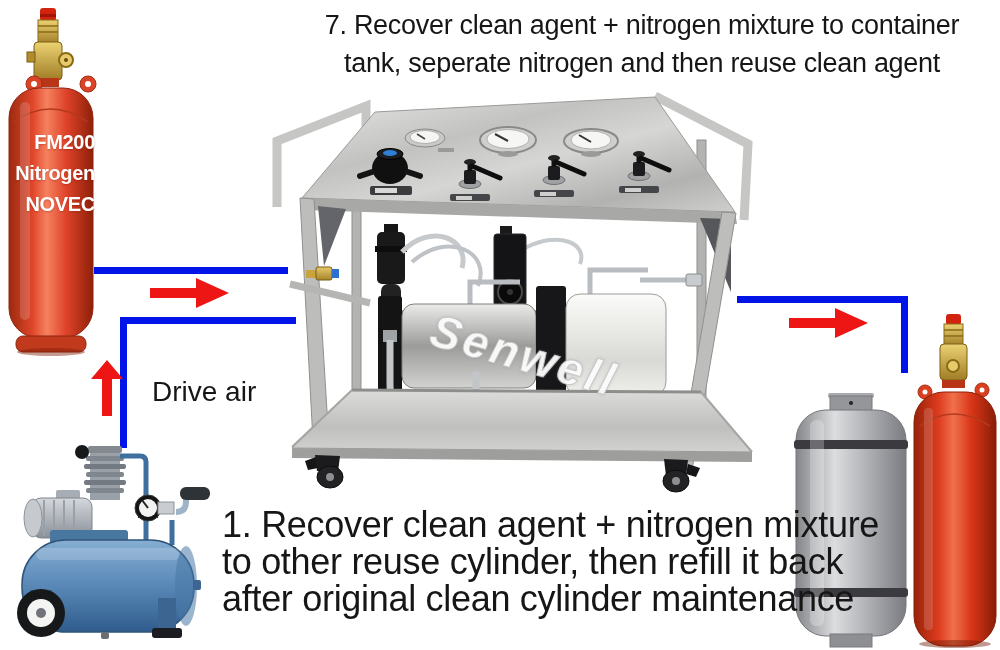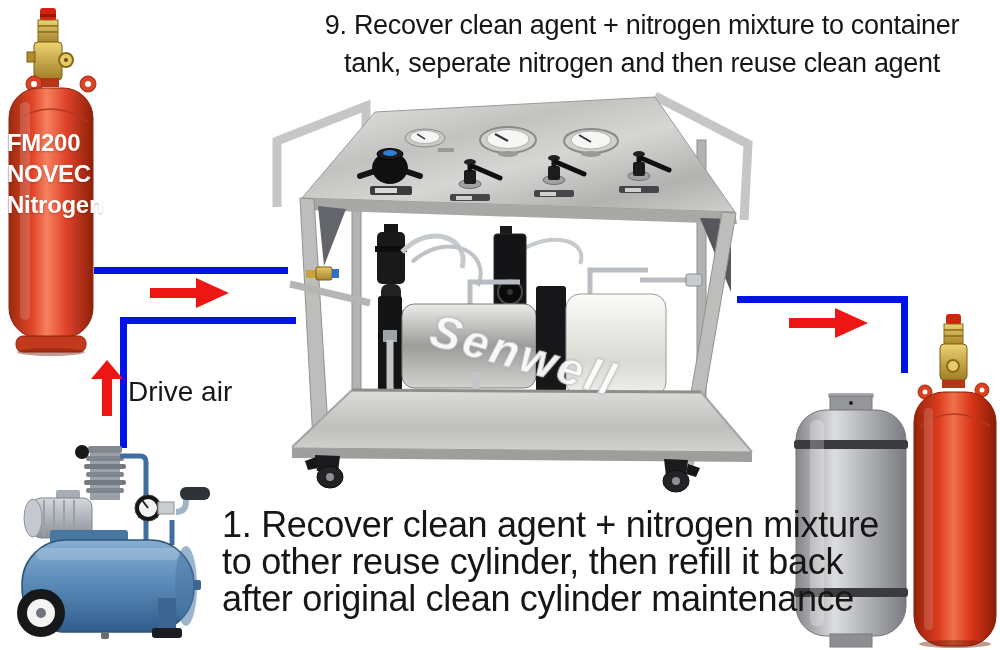--- a/index.html
+++ b/index.html
@@ -5,23 +5,23 @@
   html,body{margin:0;padding:0;background:#fff;}
   #canvas{position:relative;width:1000px;height:650px;background:#fff;overflow:hidden;
           font-family:"Liberation Sans",sans-serif;}
   .abs{position:absolute;}
   .flow{position:absolute;background:var(--flow-line,#0014e8);}
   .arrow-fill{fill:var(--arrow,#ee1515);}
   .note{position:absolute;color:#161616;}
   .nowrap{white-space:nowrap;}
   #step2{left:292px;top:6px;width:700px;font-size:27px;line-height:38px;text-align:center;letter-spacing:-0.3px;}
   #step1{left:222px;top:506px;width:556px;font-size:36px;line-height:37px;text-align:center;letter-spacing:-0.3px;}
-  #driveair{left:128px;top:376px;font-size:28px;}
-  #cyl-labels{left:7px;top:127px;width:88px;text-align:left;color:#ffffff;font-weight:700;
-              font-size:24px;line-height:31px;letter-spacing:-0.3px;text-shadow:0 1px 2px rgba(120,20,5,.35);}
+  #driveair{left:128px;top:376px;font-size:28px;padding-left:24px;}
+  #cyl-labels{left:7px;top:127px;width:88px;text-align:right;color:#ffffff;font-weight:700;
+              font-size:20px;line-height:31px;letter-spacing:-0.3px;text-shadow:0 1px 2px rgba(120,20,5,.35);}
   #watermark{left:428px;top:328px;font-size:46px;font-weight:700;font-style:italic;
              color:rgba(255,255,255,.93);transform:rotate(16deg);letter-spacing:3px;
              -webkit-text-stroke:1px rgba(195,195,195,.85);text-shadow:0 0 3px rgba(140,140,140,.5);}
   svg{display:block;}
 </style>
 </head>
 <body>
 
 <div id="canvas">
 
@@ -70,22 +70,22 @@
     <circle cx="88" cy="84" r="8" fill="#d84427" stroke="#a62d12"></circle>
       <circle cx="88" cy="84" r="3" fill="#ffffff"></circle>
     <rect x="9" y="88" width="84" height="250" rx="30" fill="url(#redL)" stroke="#8e2410"></rect>
     <path d="M14,122 Q50,96 88,122" fill="none" stroke="#b33a1e" stroke-width="1.5"></path>
     <rect x="20" y="102" width="10" height="218" rx="5" fill="#ffffff" opacity=".16"></rect>
     <rect x="16" y="336" width="70" height="16" rx="7" fill="#c23a1d" stroke="#8e2410"></rect>
     <ellipse cx="51" cy="352" rx="34" ry="4" fill="#7e1f08" opacity=".45"></ellipse>
   </svg>
   <div id="cyl-labels" class="note">
     <div class="nowrap">FM200</div>
+    <div class="nowrap">Nitrogen</div>
     <div class="nowrap">NOVEC</div>
-    <div class="nowrap">Nitrogen</div>
   </div>
 
   <svg class="abs" style="left:260px;top:88px;" width="520" height="410" viewBox="260 88 520 410">
     <defs>
       <linearGradient id="steelPanel" x1="0" y1="0" x2="1" y2="1">
         <stop offset="0" stop-color="#e7e7e5"></stop>
           <stop offset=".35" stop-color="#c2c2c0"></stop>
         <stop offset=".55" stop-color="#d6d6d4"></stop>
           <stop offset=".8" stop-color="#b2b2b0"></stop>
         <stop offset="1" stop-color="#cfcfcd"></stop>
@@ -359,21 +359,21 @@
       <circle cx="925" cy="392" r="2.5" fill="#ffffff"></circle>
     <circle cx="982" cy="390" r="7" fill="#da3f20" stroke="#a62d12"></circle>
       <circle cx="982" cy="390" r="2.5" fill="#ffffff"></circle>
     <rect x="914" y="392" width="82" height="254" rx="30" fill="url(#redR)" stroke="#8a1f06"></rect>
     <path d="M920,426 Q953,402 990,426" fill="none" stroke="#b33a1e" stroke-width="1.5"></path>
     <rect x="924" y="408" width="9" height="222" rx="4" fill="#ffffff" opacity=".15"></rect>
     <ellipse cx="955" cy="644" rx="36" ry="4" fill="#701a05" opacity=".45"></ellipse>
   </svg>
 
   <div id="step2" class="note">
-    <div class="nowrap">9. Recover clean agent + nitrogen mixture to container</div>
+    <div class="nowrap">7. Recover clean agent + nitrogen mixture to container</div>
     <div class="nowrap">tank, seperate nitrogen and then reuse clean agent</div>
   </div>
   <div id="step1" class="note">
     <div class="nowrap">1. Recover clean agent + nitrogen mixture</div>
     <div class="nowrap">to other reuse cylinder, then refill it back</div>
     <div class="nowrap">after original clean cylinder maintenance</div>
   </div>
   <div id="driveair" class="note nowrap">Drive air</div>
 
 </div>

